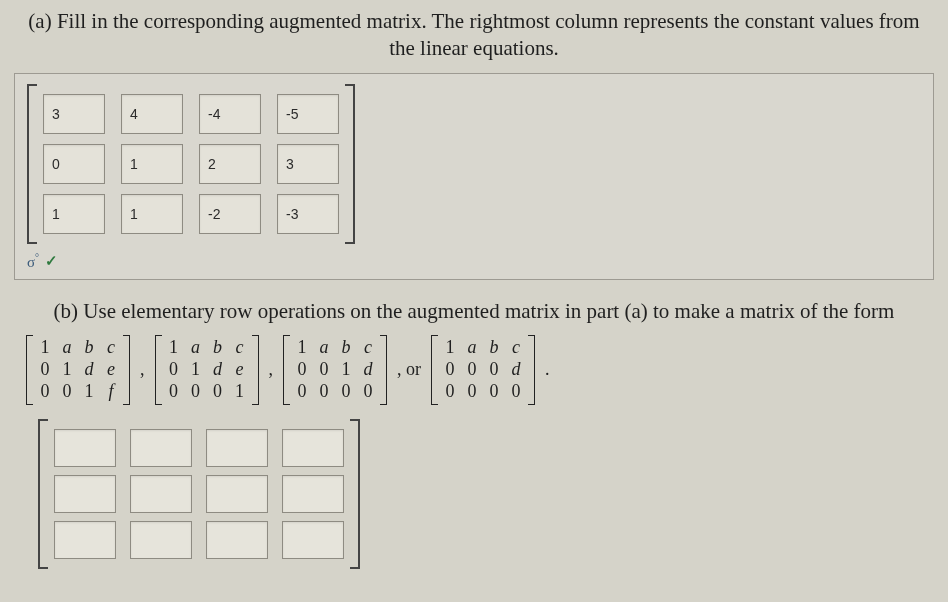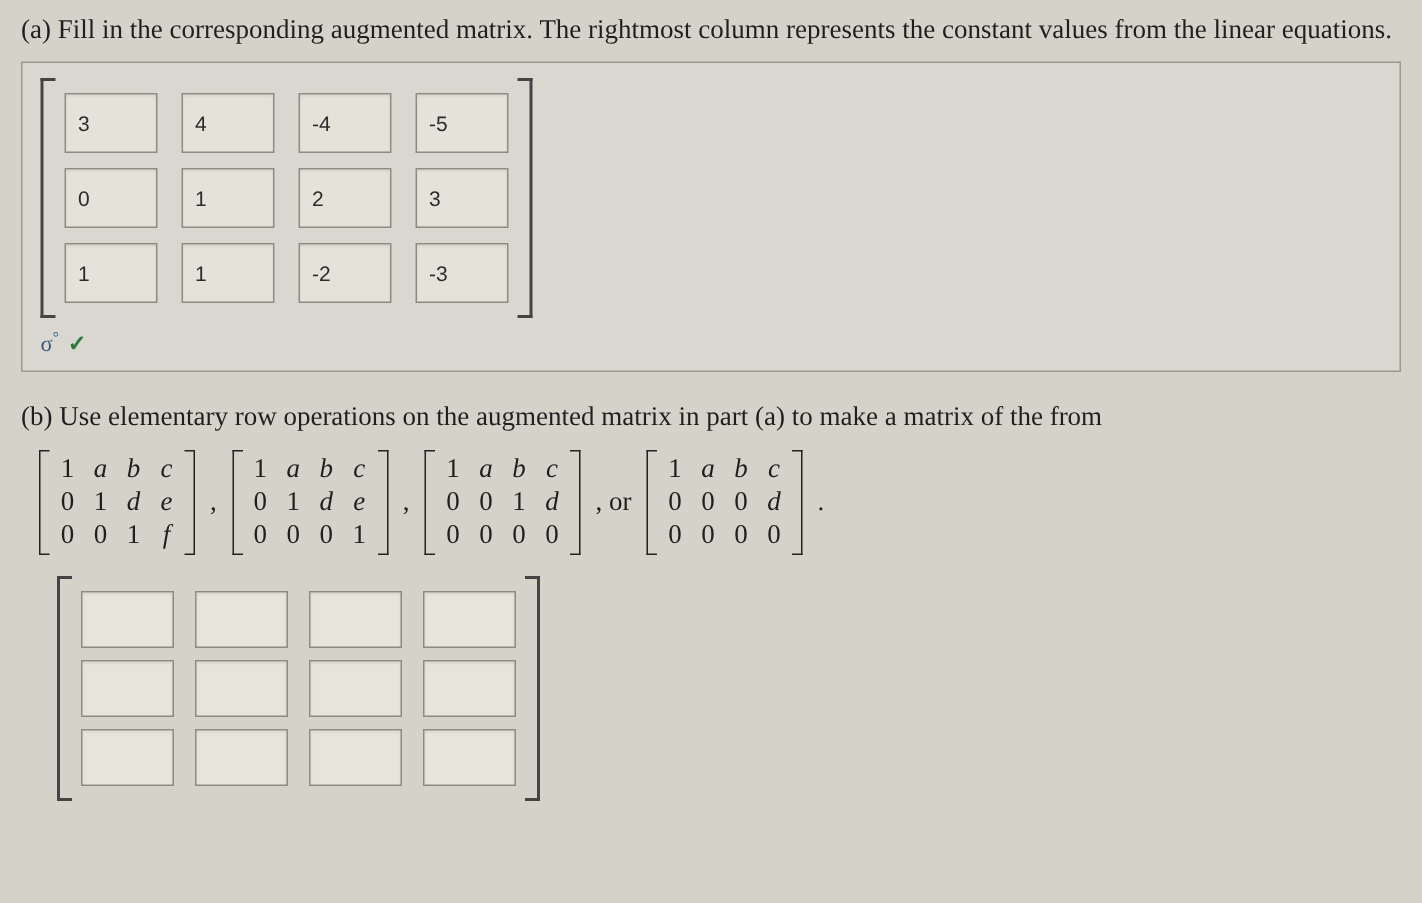--- a/index.html
+++ b/index.html
@@ -5,23 +5,24 @@
   body {
     margin: 0;
     padding: 8px 14px;
     font-family: Georgia, 'Times New Roman', serif;
     background: #d5d3c9;
     color: #1f1f1f;
     width: 948px;
     box-sizing: border-box;
   }
   .prompt {
-    font-size: 18px;
+    font-size: 21px;
     line-height: 1.3;
     margin-bottom: 10px;
+    text-align: center;
   }
   .panel {
     border: 1px solid #9d9a92;
     background: #d9d7cf;
     padding: 10px 12px 8px 12px;
     position: relative;
     margin-bottom: 18px;
   }
   .matrix-wrap {
     display: inline-block;
@@ -137,21 +138,21 @@
       <div class="cell">-2</div>
       <div class="cell">-3</div>
     </div>
   </div>
   <div class="icon-row">
     <span>σ<sup style="font-size:10px;">°</sup></span>
     <span class="check">✓</span>
   </div>
 </div>
 
-<div class="prompt">(b) Use elementary row operations on the augmented matrix in part (a) to make a matrix of the from</div>
+<div class="prompt">(b) Use elementary row operations on the augmented matrix in part (a) to make a matrix of the form</div>
 
 <div class="math-row">
   <span class="mbracket">
     <span class="mgrid">
       <span>1</span>
         <span class="v">a</span>
         <span class="v">b</span>
         <span class="v">c</span>
       <span>0</span>
         <span>1</span>

